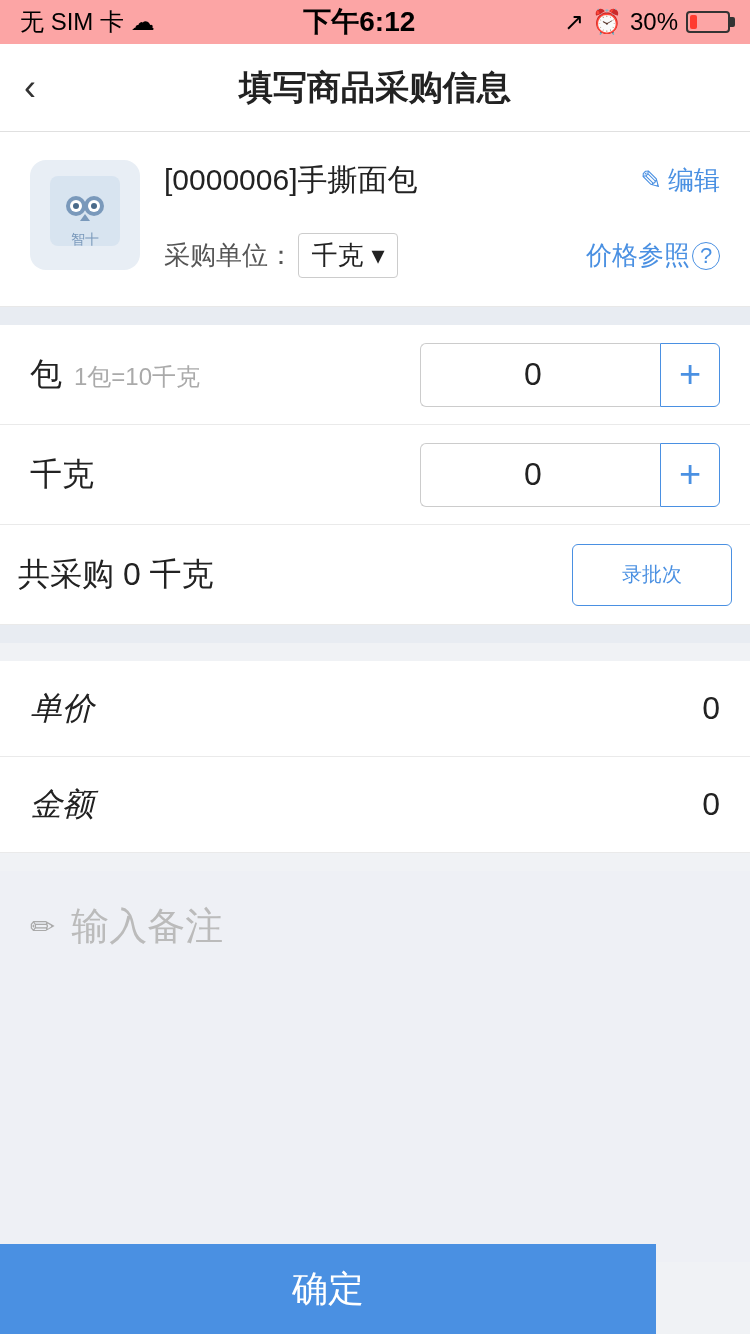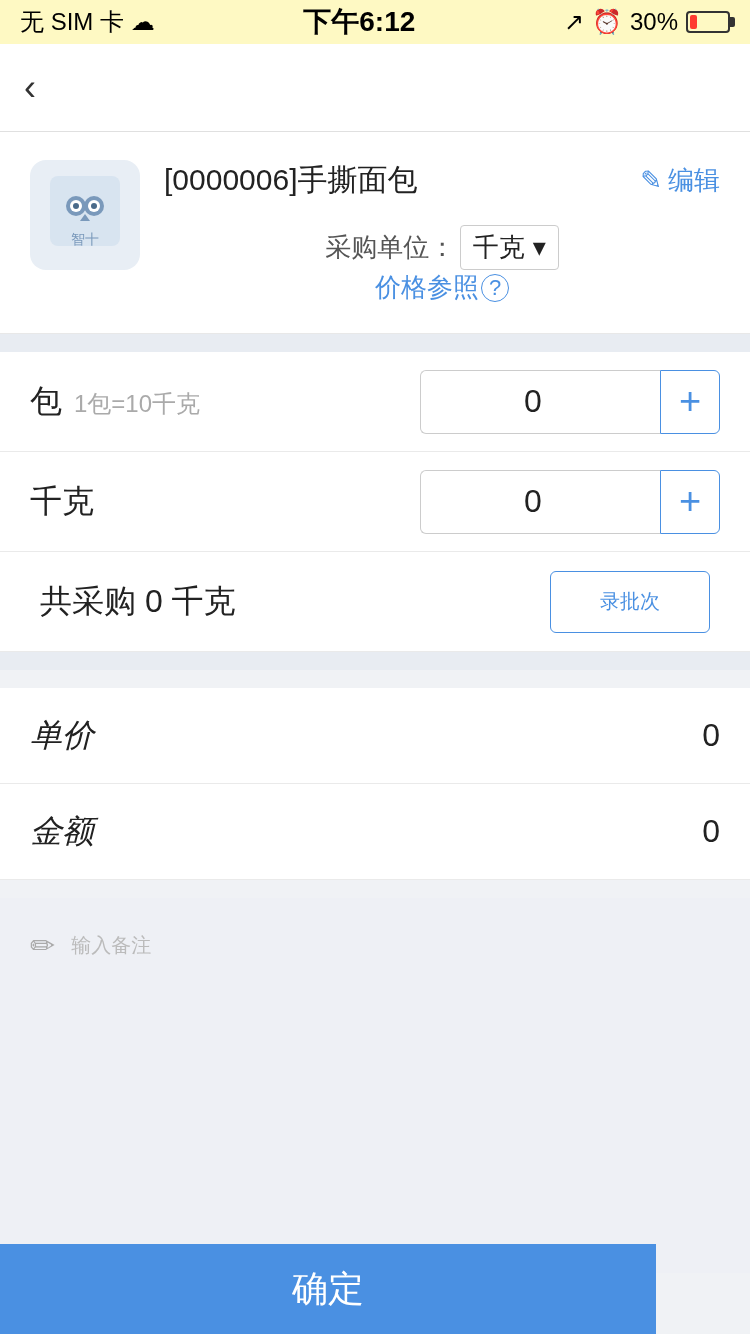--- a/index.html
+++ b/index.html
@@ -9,21 +9,21 @@
       min-height: 1334px;
       font-family: -apple-system, "PingFang SC", "Helvetica Neue", sans-serif;
       background: #f0f2f5;
       overflow-x: hidden;
     }
 
     
     .status-bar {
       width: 750px;
       height: 44px;
-      background: #fef9c3;
+      background: #fca5a5;
       display: flex;
       align-items: center;
       justify-content: space-between;
       padding: 0 20px;
       font-size: 26px;
       font-weight: 500;
     }
     .status-left { display: flex; align-items: center; gap: 10px; font-size: 24px; }
     .status-center { font-size: 28px; font-weight: 600; }
     .status-right { display: flex; align-items: center; gap: 8px; font-size: 24px; }
@@ -86,40 +86,39 @@
     }
     .product-thumb-inner {
       font-size: 40px;
       color: #7a99bb;
     }
     .product-info { flex: 1; }
     .product-name-row {
       display: flex;
       align-items: center;
       justify-content: space-between;
-      margin-bottom: 24px;
+      margin-bottom: 32px;
     }
     .product-name {
       font-size: 30px;
       color: #222;
       font-weight: 500;
     }
     .edit-btn {
       font-size: 26px;
       color: #4a90e2;
       display: flex;
       align-items: center;
       gap: 6px;
       cursor: pointer;
     }
     .unit-row {
       display: flex;
       align-items: center;
       justify-content: space-between;
-      flex-direction: column;
     }
     .unit-label {
       font-size: 26px;
       color: #555;
     }
     .unit-select {
       display: inline-flex;
       align-items: center;
       border: 1px solid #ccc;
       border-radius: 4px;
@@ -197,21 +196,21 @@
       align-items: center;
       justify-content: center;
       cursor: pointer;
     }
 
     
     .total-row {
       display: flex;
       align-items: center;
       justify-content: space-between;
-      padding: 0 40px;
+      padding: 0 18px;
       height: 100px;
       background: #fff;
       border-bottom: 1px solid #eaeaea;
     }
     .total-label {
       font-size: 32px;
       color: #222;
     }
     .batch-btn {
       width: 160px;
@@ -258,21 +257,21 @@
       display: flex;
       align-items: center;
       gap: 16px;
       min-height: 90px;
     }
     .note-icon {
       font-size: 30px;
       color: #aaa;
     }
     .note-placeholder {
-      font-size: 20px;
+      font-size: 38px;
       color: #bbb;
     }
 
     
     .empty-area {
       flex: 1;
       min-height: 280px;
       background: #eef0f5;
     }
 
@@ -312,20 +311,21 @@
       <span>⏰</span>
       <span>30%</span>
       <div class="battery">
         <div class="battery-fill"></div>
       </div>
     </div>
   </div>
 
   <div class="nav-bar">
     <div class="nav-back">‹</div>
+    <div class="nav-title">填写商品采购信息</div>
   </div>
 
   <div class="product-card">
     <div class="product-thumb">
       <div class="product-thumb-inner">
         
         <svg width="70" height="70" viewBox="0 0 70 70">
           <rect width="70" height="70" rx="8" fill="#d8e4f0"></rect>
           <circle cx="26" cy="30" r="10" fill="#7a99bb"></circle>
           <circle cx="44" cy="30" r="10" fill="#7a99bb"></circle>

